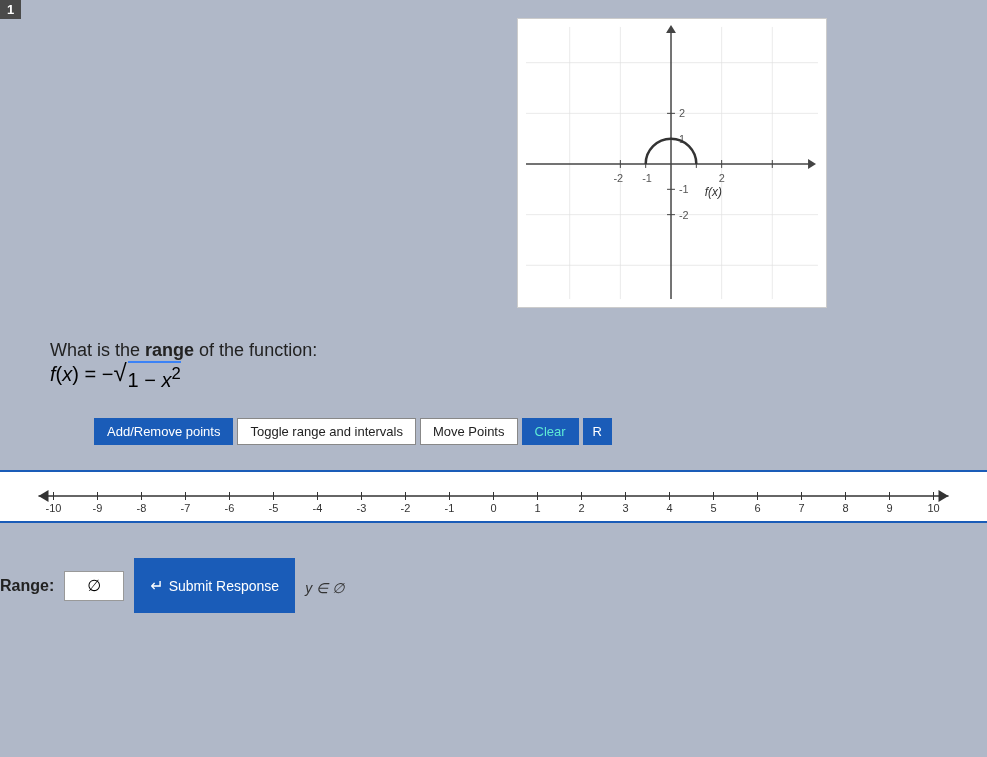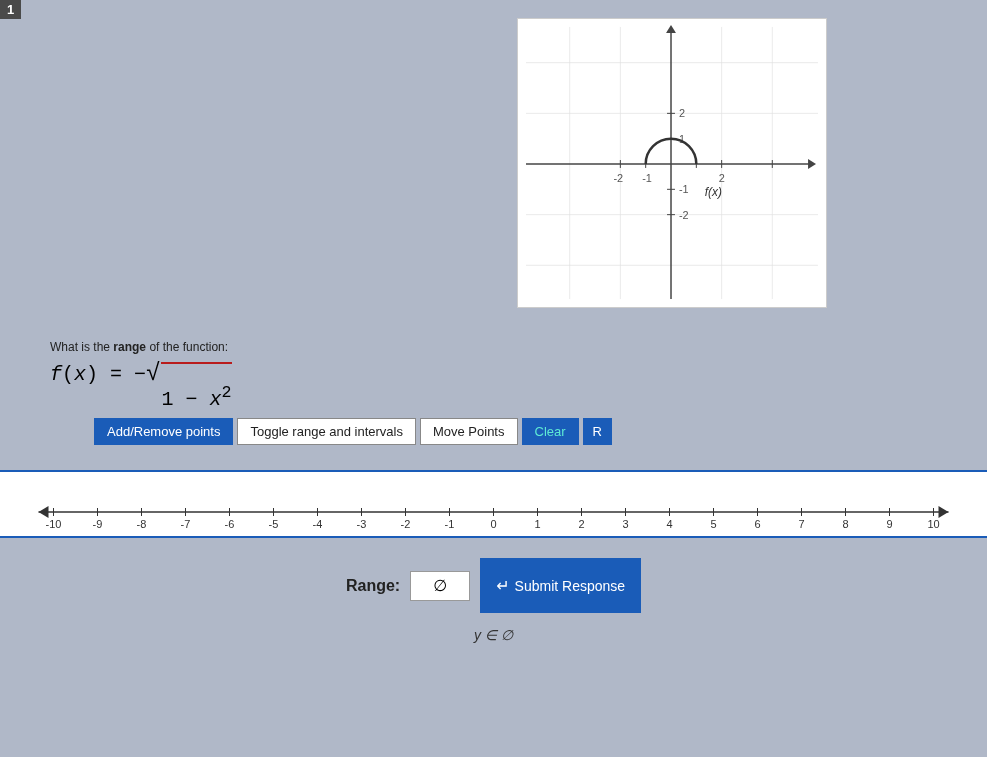--- a/index.html
+++ b/index.html
@@ -37,23 +37,23 @@
       height: 100%;
     }
     
     .question-area {
       position: absolute;
       top: 340px;
       left: 50px;
       width: 600px;
     }
     .question-text {
-      font-size: 12px;
+      font-size: 18px;
       color: #222;
-      margin-bottom: 8px;
+      margin-bottom: 0;
     }
     .question-text strong {
       font-weight: bold;
     }
     .toolbar-btn {
       padding: 5px 12px;
       font-size: 13px;
       border: 1px solid #888;
       background: white;
       cursor: pointer;
@@ -77,37 +77,37 @@
     }
     
     .number-line-panel {
       position: absolute;
       top: 470px;
       left: 0;
       right: 0;
       background: white;
       border-top: 2px solid #1a5cb8;
       border-bottom: 2px solid #1a5cb8;
-      height: 68px;
+      height: 53px;
       display: flex;
-      align-items: flex-end;
+      align-items: flex-start;
       padding: 0 30px;
     }
     .number-line-svg {
       width: 100%;
       height: 48px;
     }
     
     .answer-area {
       position: absolute;
       top: 558px;
       left: 0;
       right: 0;
       display: flex;
-      flex-direction: column;
+      flex-direction: row;
       align-items: center;
       gap: 10px;
     }
     .range-row {
       display: flex;
       align-items: center;
       gap: 10px;
     }
     .range-label {
       font-size: 16px;
@@ -138,35 +138,35 @@
       font-size: 16px;
     }
     .interval-text {
       font-size: 14px;
       color: #333;
       text-align: center;
     }
     
     .formula-display {
       font-size: 20px;
-      font-family: Liberation Mono, monospace;
+      font-family: Liberation Sans, sans-serif;
     }
     .sqrt-wrap {
       display: inline-flex;
       align-items: flex-start;
       position: relative;
     }
     .sqrt-symbol {
       font-size: 24px;
       line-height: 1;
       margin-right: 1px;
     }
     .sqrt-content {
-      border-top: 2px solid #b91c1c;
-      padding-top: 19px;
+      border-top: 2px solid #3b82f6;
+      padding-top: 1px;
       font-size: 20px;
     }
   </style>
 </head>
 <body>
 
 <div class="page-badge">1</div>
 
 <div class="graph-container">
   <svg viewBox="0 0 310 290" xmlns="http://www.w3.org/2000/svg">

